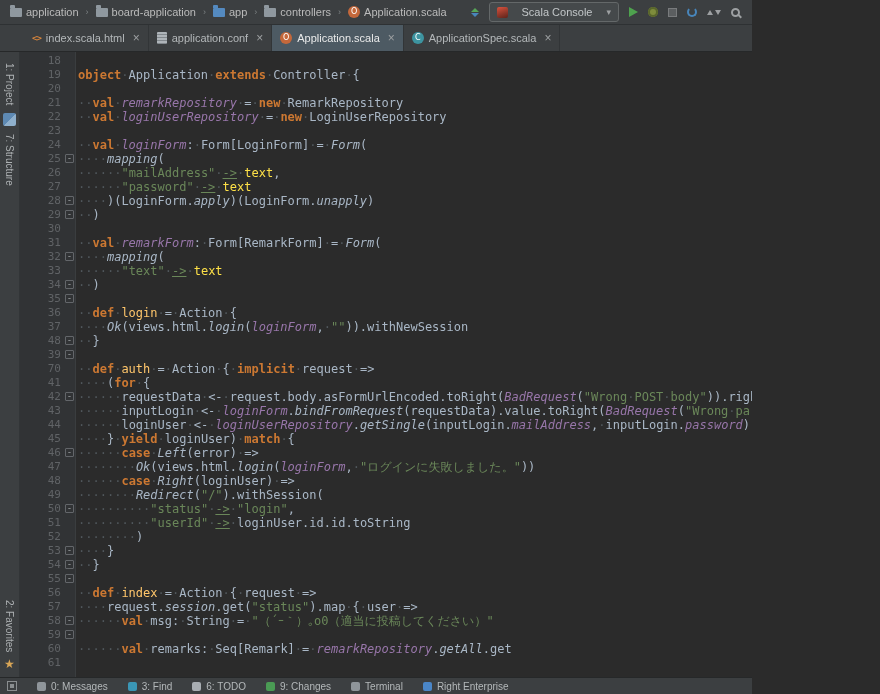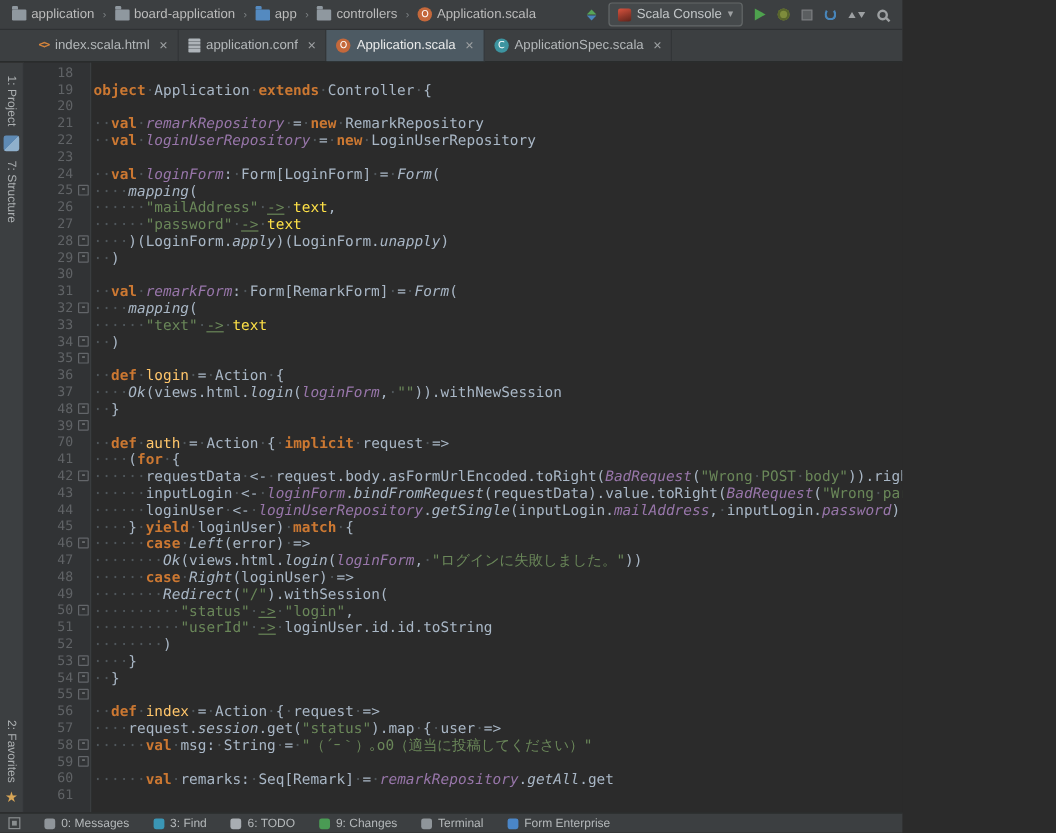--- a/index.html
+++ b/index.html
@@ -8,21 +8,21 @@
 
   
   .topbar{height:25px;background:#3C3F41;border-bottom:1px solid #2E3133;display:flex;align-items:center;padding:0 8px;font-size:11px;color:#BBBBBB;flex:0 0 auto;}
   .crumbs{display:flex;align-items:center;gap:3px;}
   .crumb{display:flex;align-items:center;gap:4px;padding:1px 2px;cursor:default;}
   .crumb-sep{color:#7C8183;font-size:9px;padding:0 2px;}
   .topbar-right{margin-left:auto;display:flex;align-items:center;gap:10px;}
   .updown{display:inline-flex;flex-direction:column;gap:1px;}
   .updown .u{width:0;height:0;border-left:4px solid transparent;border-right:4px solid transparent;border-bottom:4px solid #57A557;}
   .updown .d{width:0;height:0;border-left:4px solid transparent;border-right:4px solid transparent;border-top:4px solid #4886BB;}
-  .combo{display:flex;align-items:center;gap:5px;height:20px;padding:0 7px;background:#45494B;border:1px solid #646869;border-radius:3px;color:#C2C6C8;text-align:center;}
+  .combo{display:flex;align-items:center;gap:14px;height:20px;padding:0 7px;background:#45494B;border:1px solid #646869;border-radius:3px;color:#C2C6C8;text-align:center;}
   .scala-badge{width:11px;height:11px;border-radius:2px;background:linear-gradient(160deg,#D9533E 0%,#8C3528 60%,#5E241B 100%);}
   .combo-arrow{font-family:"DejaVu Sans",sans-serif;font-size:9px;color:#9DA0A2;}
   .play{width:0;height:0;border-left:9px solid #4EA24E;border-top:5px solid transparent;border-bottom:5px solid transparent;}
   .sun{width:10px;height:10px;border-radius:50%;background:#7E8C3C;box-shadow:inset 0 0 0 2px #59662C;}
   .cube{width:9px;height:9px;background:#5B5E60;border:1px solid #797B7D;}
   .sync{width:10px;height:10px;border:2px solid #4886BB;border-radius:50%;border-top-color:transparent;}
   .vcs-arrows{display:inline-flex;gap:2px;align-items:center;}
   .vcs-arrows .a1{width:0;height:0;border-left:3px solid transparent;border-right:3px solid transparent;border-bottom:5px solid #9DA0A2;}
   .vcs-arrows .a2{width:0;height:0;border-left:3px solid transparent;border-right:3px solid transparent;border-top:5px solid #9DA0A2;}
   .mag{position:relative;width:9px;height:9px;border:2px solid #9DA0A2;border-radius:50%;margin-right:4px;}
@@ -272,18 +272,18 @@
         <span class="sb-item">
           <span class="sb-icon" style="background:#4A9B54"></span>
           <span>9: Changes</span>
         </span>
         <span class="sb-item">
           <span class="sb-icon" style="background:#8F959A"></span>
           <span>Terminal</span>
         </span>
         <span class="sb-item">
           <span class="sb-icon" style="background:#4A86C8"></span>
-          <span>Form Enterprise</span>
+          <span>Right Enterprise</span>
         </span>
       </span>
   </div>
 
 </div>
 
 </body></html>

